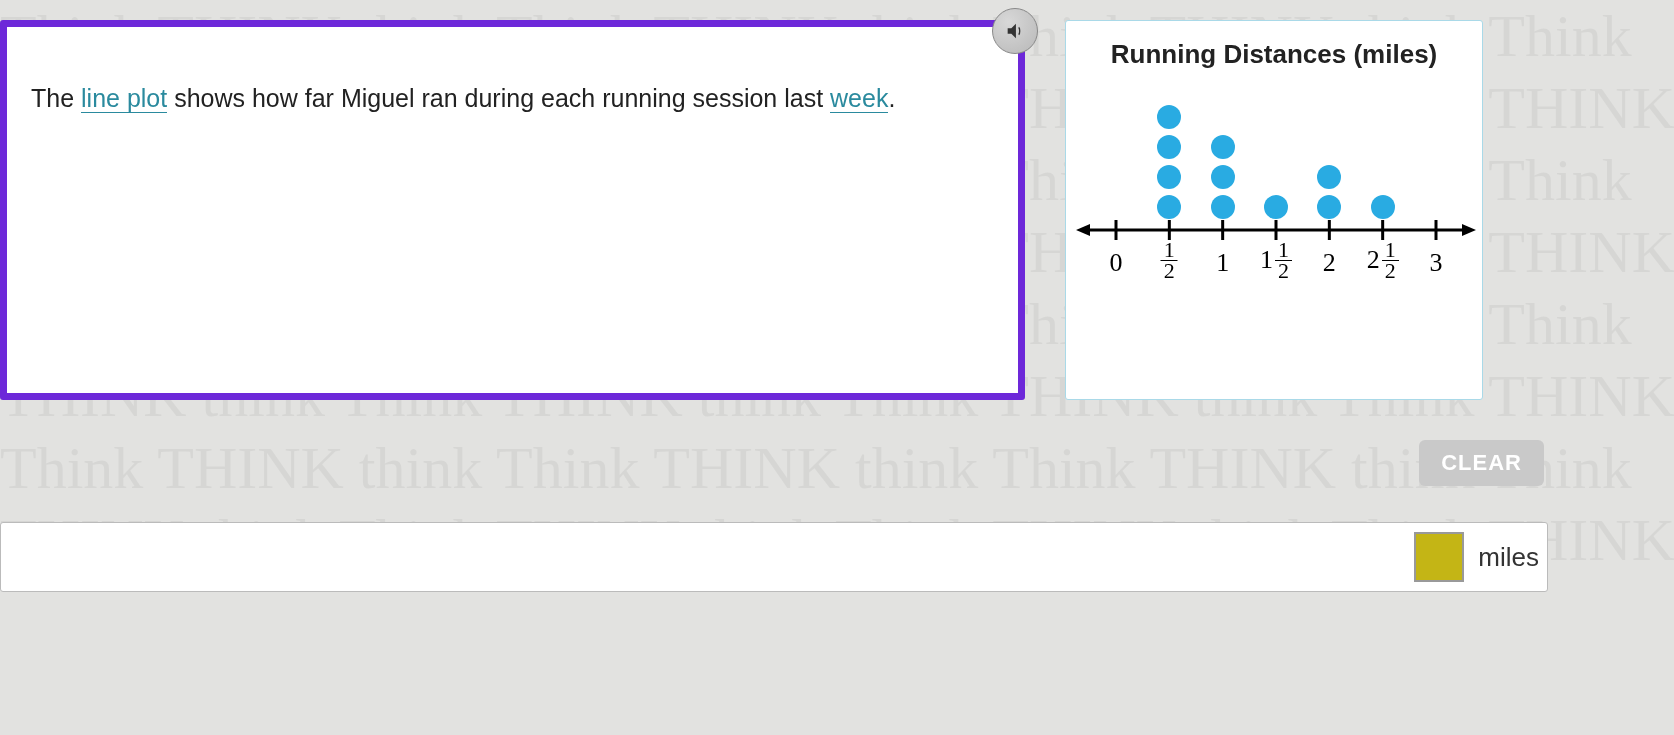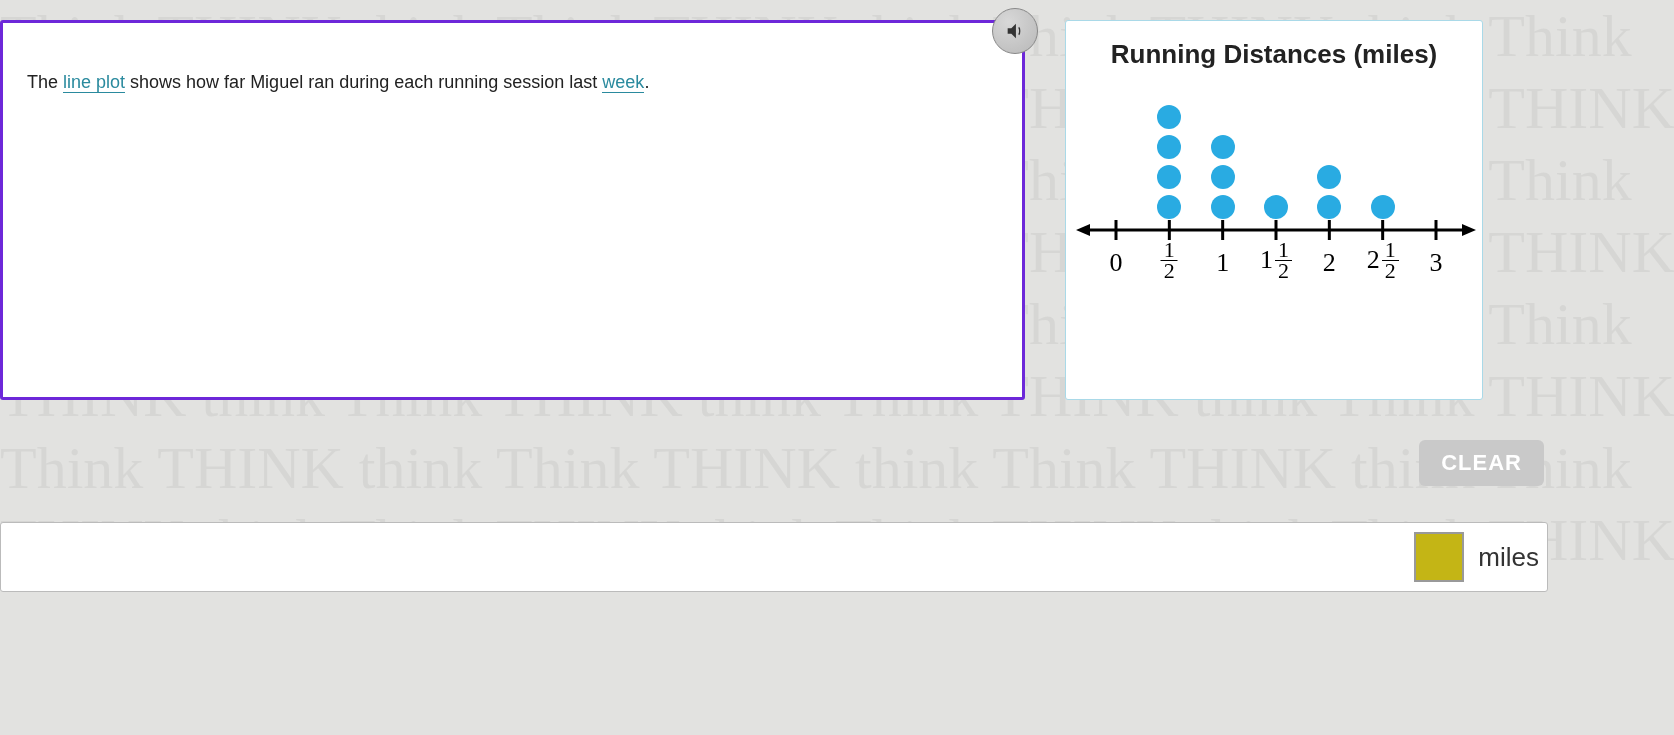--- a/index.html
+++ b/index.html
@@ -26,26 +26,26 @@
     pointer-events: none;
   }
   .top-row {
     display: flex;
     gap: 40px;
     padding: 20px 0 0 0;
     position: relative;
   }
   .question-card {
     background: #fff;
-    border: 3px solid #6d28d9;
+    border: 7px solid #6d28d9;
     border-radius: 3px;
     width: 1025px;
     height: 380px;
     padding: 28px 24px;
-    font-size: 18px;
+    font-size: 25px;
     color: #222;
     line-height: 1.5;
   }
   .question-card .gloss {
     color: #2a8a9e;
     border-bottom: 1px solid #2a8a9e;
     cursor: pointer;
   }
   .audio-btn {
     position: absolute;

